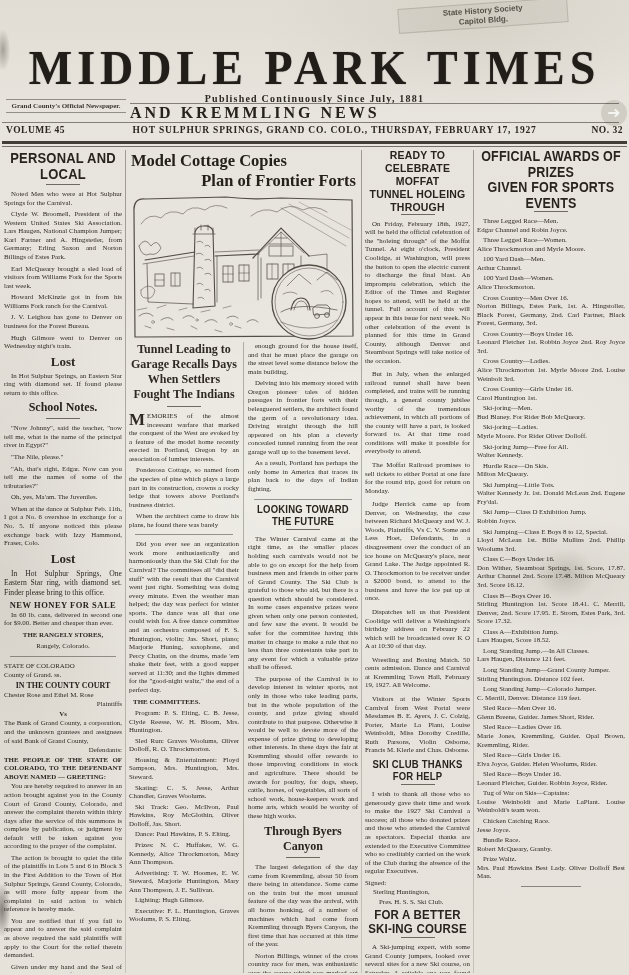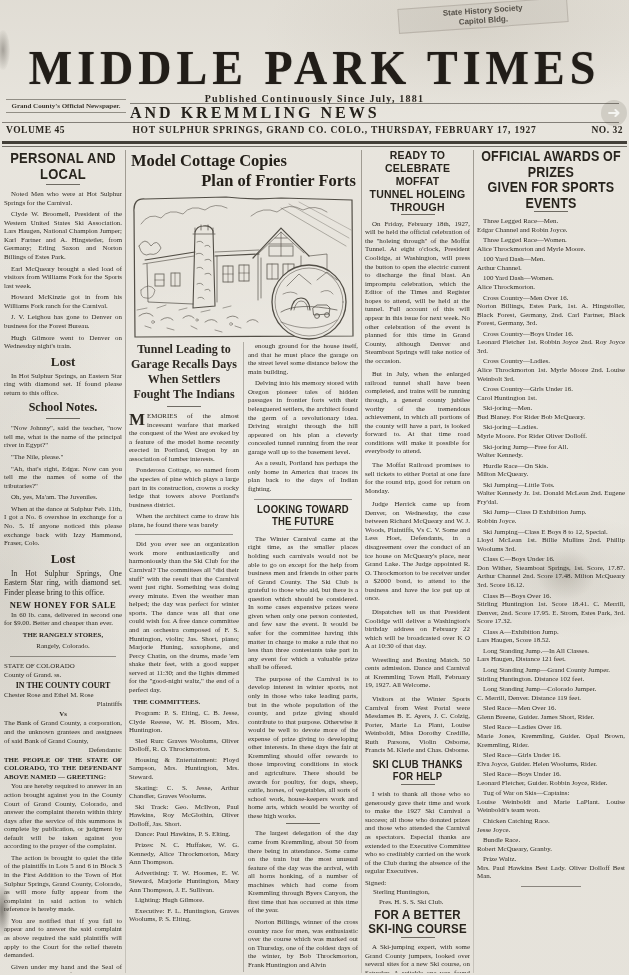--- a/index.html
+++ b/index.html
@@ -297,20 +297,21 @@
               <p class="para">Delving into his memory stored with Oregon pioneer tales of hidden passages in frontier forts with their beleaguered settlers, the architect found the germ of a revolutionary idea. Driving straight through the hill appeared on his plan a cleverly concealed tunnel running from the rear garage wall up to the basement level.</p>
               <p class="para">As a result, Portland has perhaps the only home in America that traces its plan back to the days of Indian fighting.</p>
             </div>
           <hr class="secrule">
           <div class="gothic g-sm">LOOKING TOWARD THE FUTURE</div>
           <hr class="hrule">
           <div>
               <p class="para">The Winter Carnival came at the right time, as the smaller places holding such carnivals would not be able to go on except for the help from business men and friends in other parts of Grand County. The Ski Club is grateful to those who aid, but there is a question which should be considered. In some cases expensive prizes were given when only one person contested, and few saw the event. It would be safer for the committee having this matter in charge to make a rule that no less than three contestants take part in any event for which a valuable prize shall be offered.</p>
               <p class="para">The purpose of the Carnival is to develop interest in winter sports, not only in those who take leading parts, but in the whole population of the county, and prize giving should contribute to that purpose. Otherwise it would be well to devote more of the expense of prize giving to developing other interests. In these days the fair at Kremmling should offer rewards to those improving conditions in stock and agriculture. There should be awards for poultry, for dogs, sheep, cattle, horses, of vegetables, all sorts of school work, house-keepers work and home arts, which would be worthy of these high works.</p>
             </div>
+          <div class="serifhead" style="font-size:12px;margin-top:4px">Through Byers Canyon</div>
           <hr class="hrule">
           <div>
               <p class="para">The largest delegation of the day came from Kremmling, about 50 from there being in attendance. Some came on the train but the most unusual feature of the day was the arrival, with all horns honking, of a number of machines which had come from Kremmling through Byers Canyon, the first time that has occurred at this time of the year.</p>
               <p class="para">Norton Billings, winner of the cross country race for men, was enthusiastic over the course which was marked out on Thursday, one of the coldest days of the winter, by Bob Throckmorton, Frank Huntington and Alvin</p>
             </div>
         </div>
       </div>
     </div>
 
     <div class="vsep"></div>

